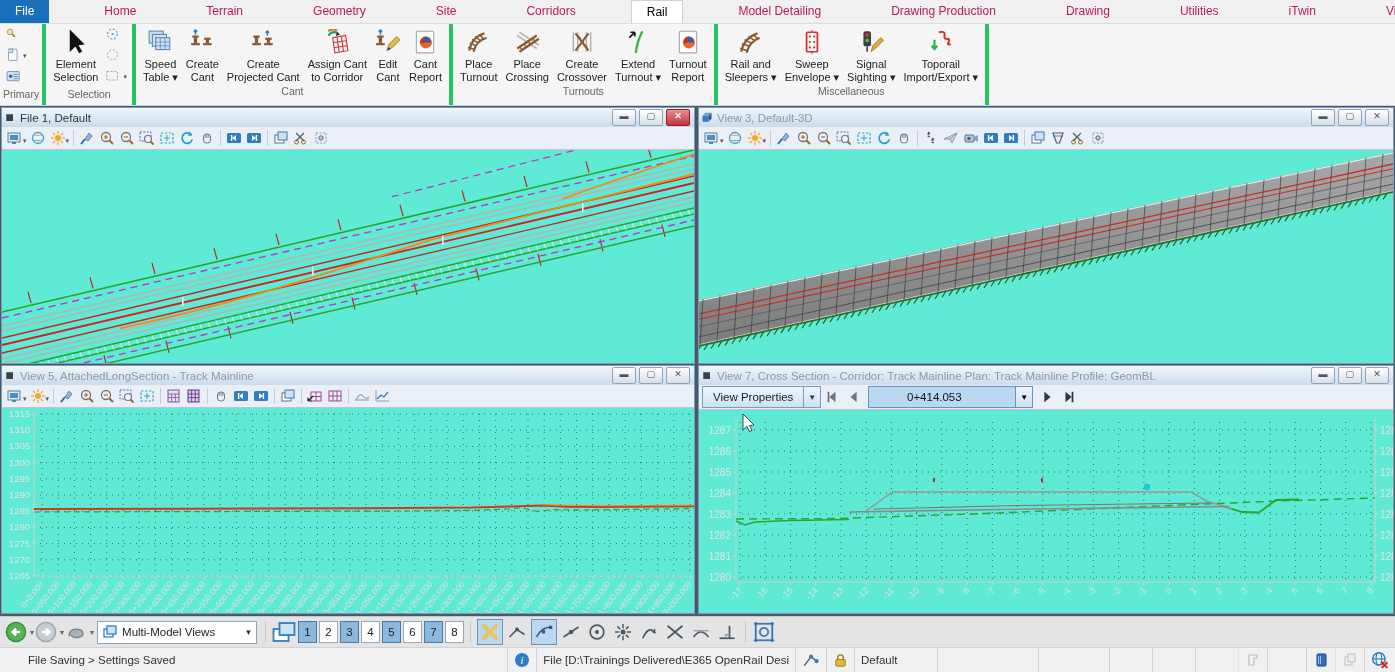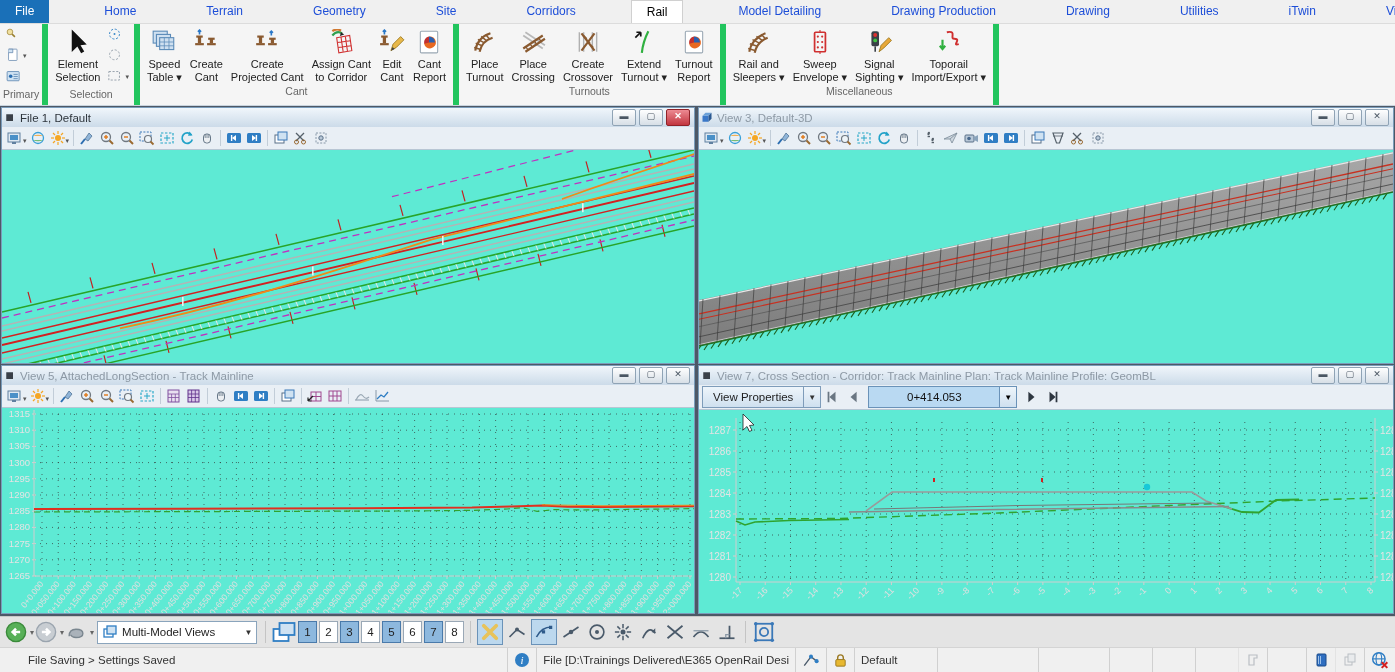--- a/index.html
+++ b/index.html
@@ -1,30 +1,30 @@
 <!DOCTYPE html>
 <html><head>
 <meta charset="utf-8">
 <style>
   html,body{margin:0;padding:0;background:#2f3640;}
   #app{position:relative;width:1395px;height:672px;background:#4d5866;font-family:"Liberation Sans",sans-serif;overflow:hidden;}
   
   .tabbar{position:absolute;left:0;top:0;width:100%;height:23px;background:#f0f0f0;display:flex;align-items:stretch;border-bottom:1px solid #dcdcdc;}
   #tabs{display:flex;gap:40px;}
-  .tab{padding:0 15px;line-height:23px;font-size:12px;color:#1d4ed8;white-space:nowrap;cursor:default;}
+  .tab{padding:0 15px;line-height:23px;font-size:12px;color:#be185d;white-space:nowrap;cursor:default;}
   .tab.file{background:#1a70b8;color:#fff;}
   .tab.active{background:#fff;border:1px solid #d0d0d0;border-bottom:none;color:#000;}
   .searchwrap{margin-left:auto;display:flex;align-items:center;padding-right:4px;}
   .searchbox{display:flex;align-items:center;width:180px;height:18px;background:#fff;border:1px solid #b8b8b8;padding:0 3px;}
   .searchbox input{flex:1;border:none;outline:none;font-size:14px;color:#777;font-family:"Liberation Sans",sans-serif;background:transparent;min-width:0;}
   .sarrow{font-size:8px;color:#666;margin-left:2px;}
   .collapse{width:22px;text-align:center;color:#555;font-size:11px;margin-left:6px;}
   
   .ribbon{position:absolute;left:0;top:24px;width:100%;height:81px;background:#f5f5f5;display:flex;border-bottom:1px solid #c9d4de;}
-  .rgroup{display:flex;flex-direction:column;border-right:6px solid #22c55e;padding:1px 3px 12px;}
+  .rgroup{display:flex;flex-direction:column;border-right:4px solid #22c55e;padding:1px 3px 12px;}
   .rbuttons{display:flex;flex:1;align-items:flex-start;}
   .rbtn{display:flex;flex-direction:column;align-items:center;font-size:11px;color:#222;padding:1px 4px;line-height:1.15;text-align:center;white-space:nowrap;}
   .rbtn .ricon{height:32px;display:flex;align-items:center;justify-content:center;}
   .rlabel{text-align:center;font-size:10.5px;color:#666;padding:1px 0 2px;}
   .minicol{display:flex;flex-direction:column;justify-content:space-around;height:62px;padding:0 2px;}
   .miniicon{height:18px;display:flex;align-items:center;}
   
   .view{position:absolute;background:#000;border:1px solid #7a9cba;display:flex;flex-direction:column;box-sizing:border-box;}
   .vtitle{height:19px;background:linear-gradient(#f0f6fb,#ccdbe9);display:flex;align-items:center;font-size:11.5px;padding:0 2px;color:#2e353c;flex:0 0 auto;}
   .vtitle.inactive{color:#8d99a5;}
@@ -36,21 +36,21 @@
   .vtools .ti{width:18px;height:18px;display:flex;align-items:center;justify-content:center;margin:0 1px;}
   .vtools .sep{width:1px;height:16px;background:#c2cdd8;margin:0 3px;}
   .vtools .darr{font-size:7px;color:#555;margin:6px 1px 0 -2px;}
   .vcontent{flex:1;position:relative;background:#5eead4;overflow:hidden;}
   
   .v7tools{height:24px;background:#e9eff5;display:flex;align-items:center;padding:0 3px;border-bottom:1px solid #b8c6d4;flex:0 0 auto;}
   .vpbtn{display:flex;align-items:center;height:20px;background:linear-gradient(#eef5fb,#cfe0ef);border:1px solid #7e9cba;font-size:11.5px;color:#222;}
   .vpbtn .lbl{padding:0 10px;}
   .vpbtn .dd{width:16px;height:100%;border-left:1px solid #7e9cba;display:flex;align-items:center;justify-content:center;font-size:8px;color:#333;}
   .stepbtn{width:20px;height:20px;display:flex;align-items:center;justify-content:center;margin:0 1px;}
-  .stationbox{display:flex;align-items:center;height:20px;background:#b9d9f2;border:1px solid #6a92b8;margin:0 3px;}
+  .stationbox{display:flex;align-items:center;height:20px;background:#b9d9f2;border:1px solid #6a92b8;margin:0 3px;gap:16px;}
   .stationbox .stxt{width:130px;text-align:center;font-size:11.5px;color:#111;}
   .stationbox .dd{width:16px;height:100%;border-left:1px solid #6a92b8;display:flex;align-items:center;justify-content:center;font-size:8px;background:linear-gradient(#eef5fb,#cfe0ef);}
   
   .bottombar{position:absolute;left:0;top:616px;width:100%;height:31px;background:#e4e4e4;border-top:1px solid #c8c8c8;display:flex;align-items:center;padding-left:4px;box-sizing:border-box;}
   .bb-ic{display:flex;align-items:center;margin:0 1px;}
   .bb-sep{width:1px;height:22px;background:#c4c4c4;margin:0 5px;}
   .combo{display:flex;align-items:center;width:158px;height:21px;background:#fff;border:1px solid #8aa4bc;margin:0 3px;font-size:11.5px;color:#222;}
   .combo .cic{margin:0 4px;}
   .combo .ctxt{flex:1;}
   .combo .dd{width:15px;text-align:center;font-size:8px;color:#333;}

